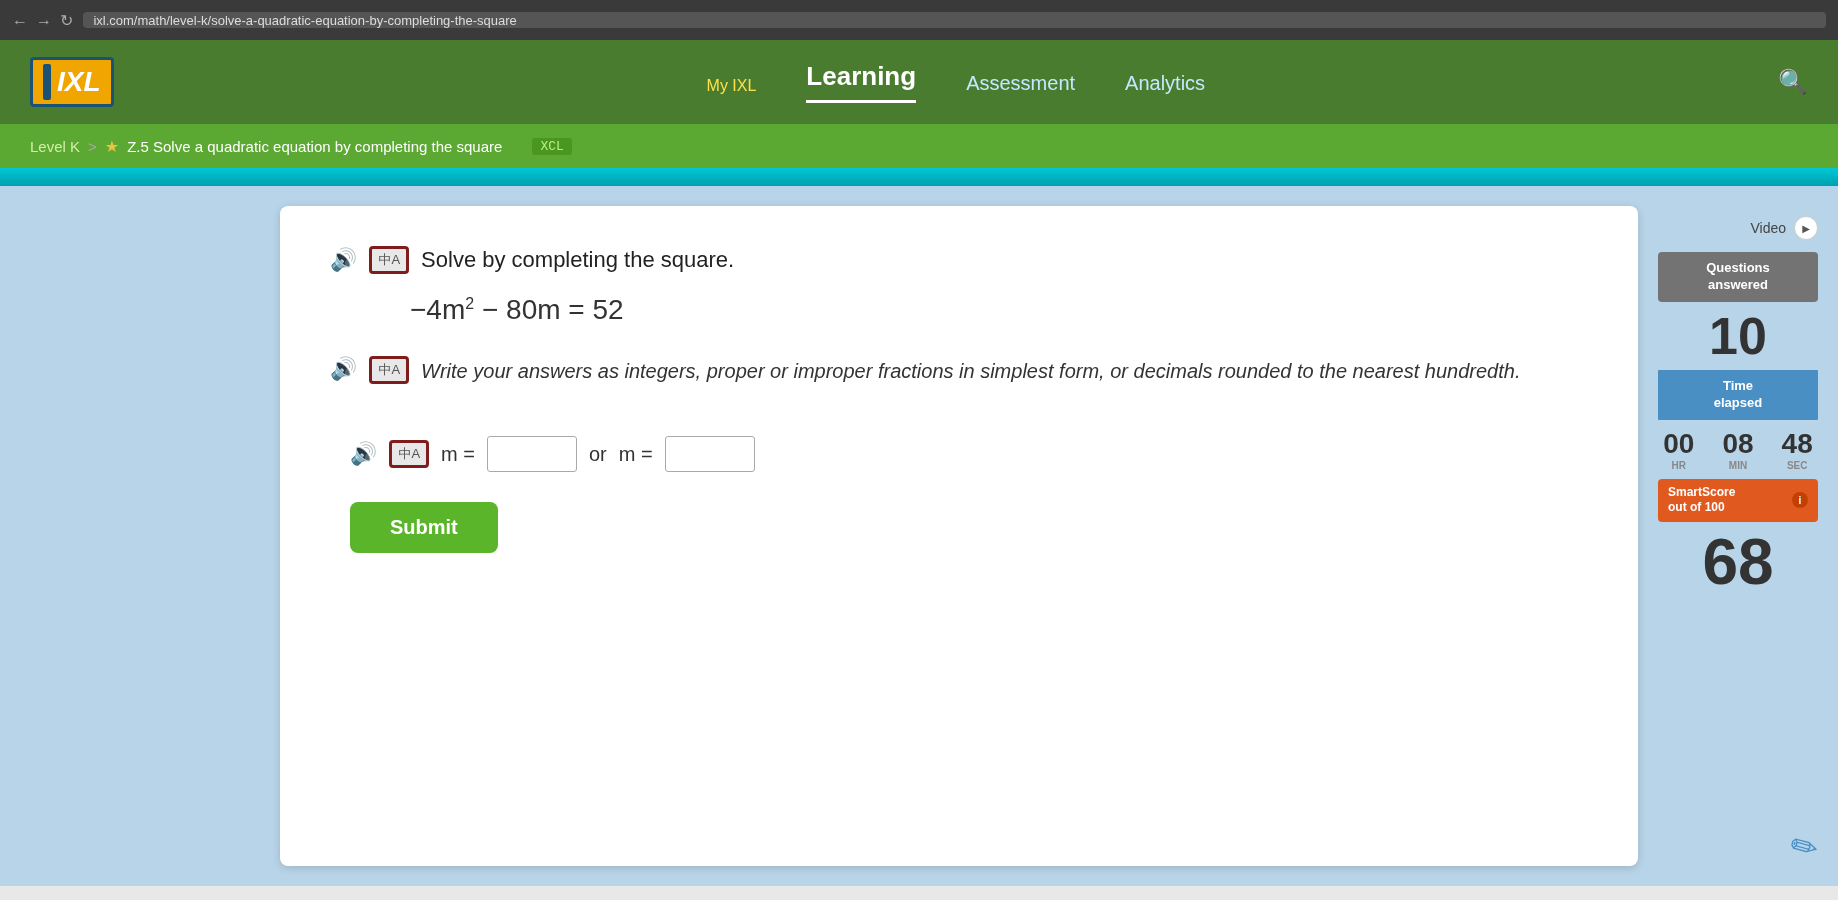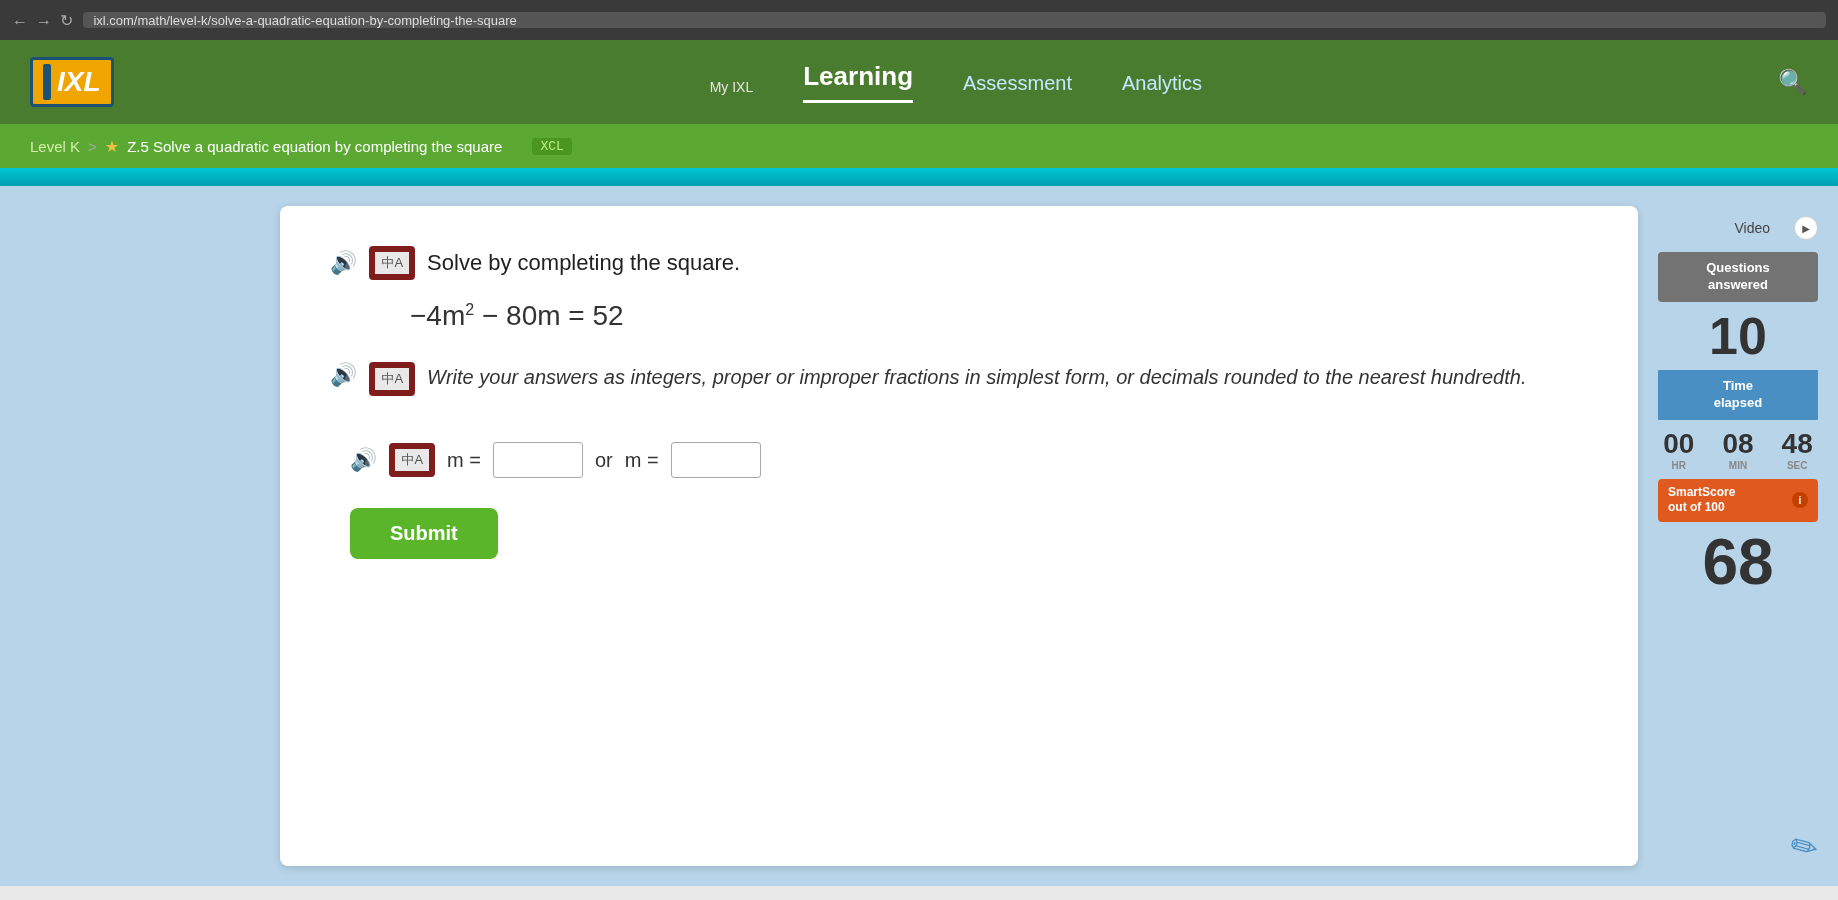--- a/index.html
+++ b/index.html
@@ -61,22 +61,22 @@
       font-style: italic;
     }
     .nav-items {
       display: flex;
       gap: 50px;
       align-items: flex-end;
       flex: 1;
       justify-content: center;
     }
     .nav-item {
-      color: #e5e5e5;
-      font-size: 14px;
+      color: #fde047;
+      font-size: 16px;
       cursor: pointer;
       padding-bottom: 8px;
       text-decoration: none;
     }
     .nav-item.active {
       color: white;
       font-size: 26px;
       font-weight: bold;
       border-bottom: 3px solid white;
     }
@@ -150,21 +150,21 @@
     }
     .audio-btn {
       background: none;
       border: none;
       cursor: pointer;
       font-size: 22px;
       color: #333;
     }
     .translate-btn {
       background: #e8e8e8;
-      border: 6px solid #7f1d1d;
+      border: 3px solid #7f1d1d;
       border-radius: 4px;
       padding: 2px 6px;
       font-size: 13px;
       cursor: pointer;
       color: #555;
     }
     .question-text {
       font-size: 22px;
       color: #222;
     }
@@ -220,21 +220,21 @@
       display: flex;
       flex-direction: column;
       align-items: center;
       gap: 8px;
       padding-top: 10px;
     }
 
     .video-row {
       display: flex;
       align-items: center;
-      gap: 24px;
+      gap: 8px;
       width: 100%;
       justify-content: flex-end;
       margin-bottom: 4px;
     }
     .video-text {
       font-size: 14px;
       color: #444;
     }
     .video-play-btn {
       background: white;

